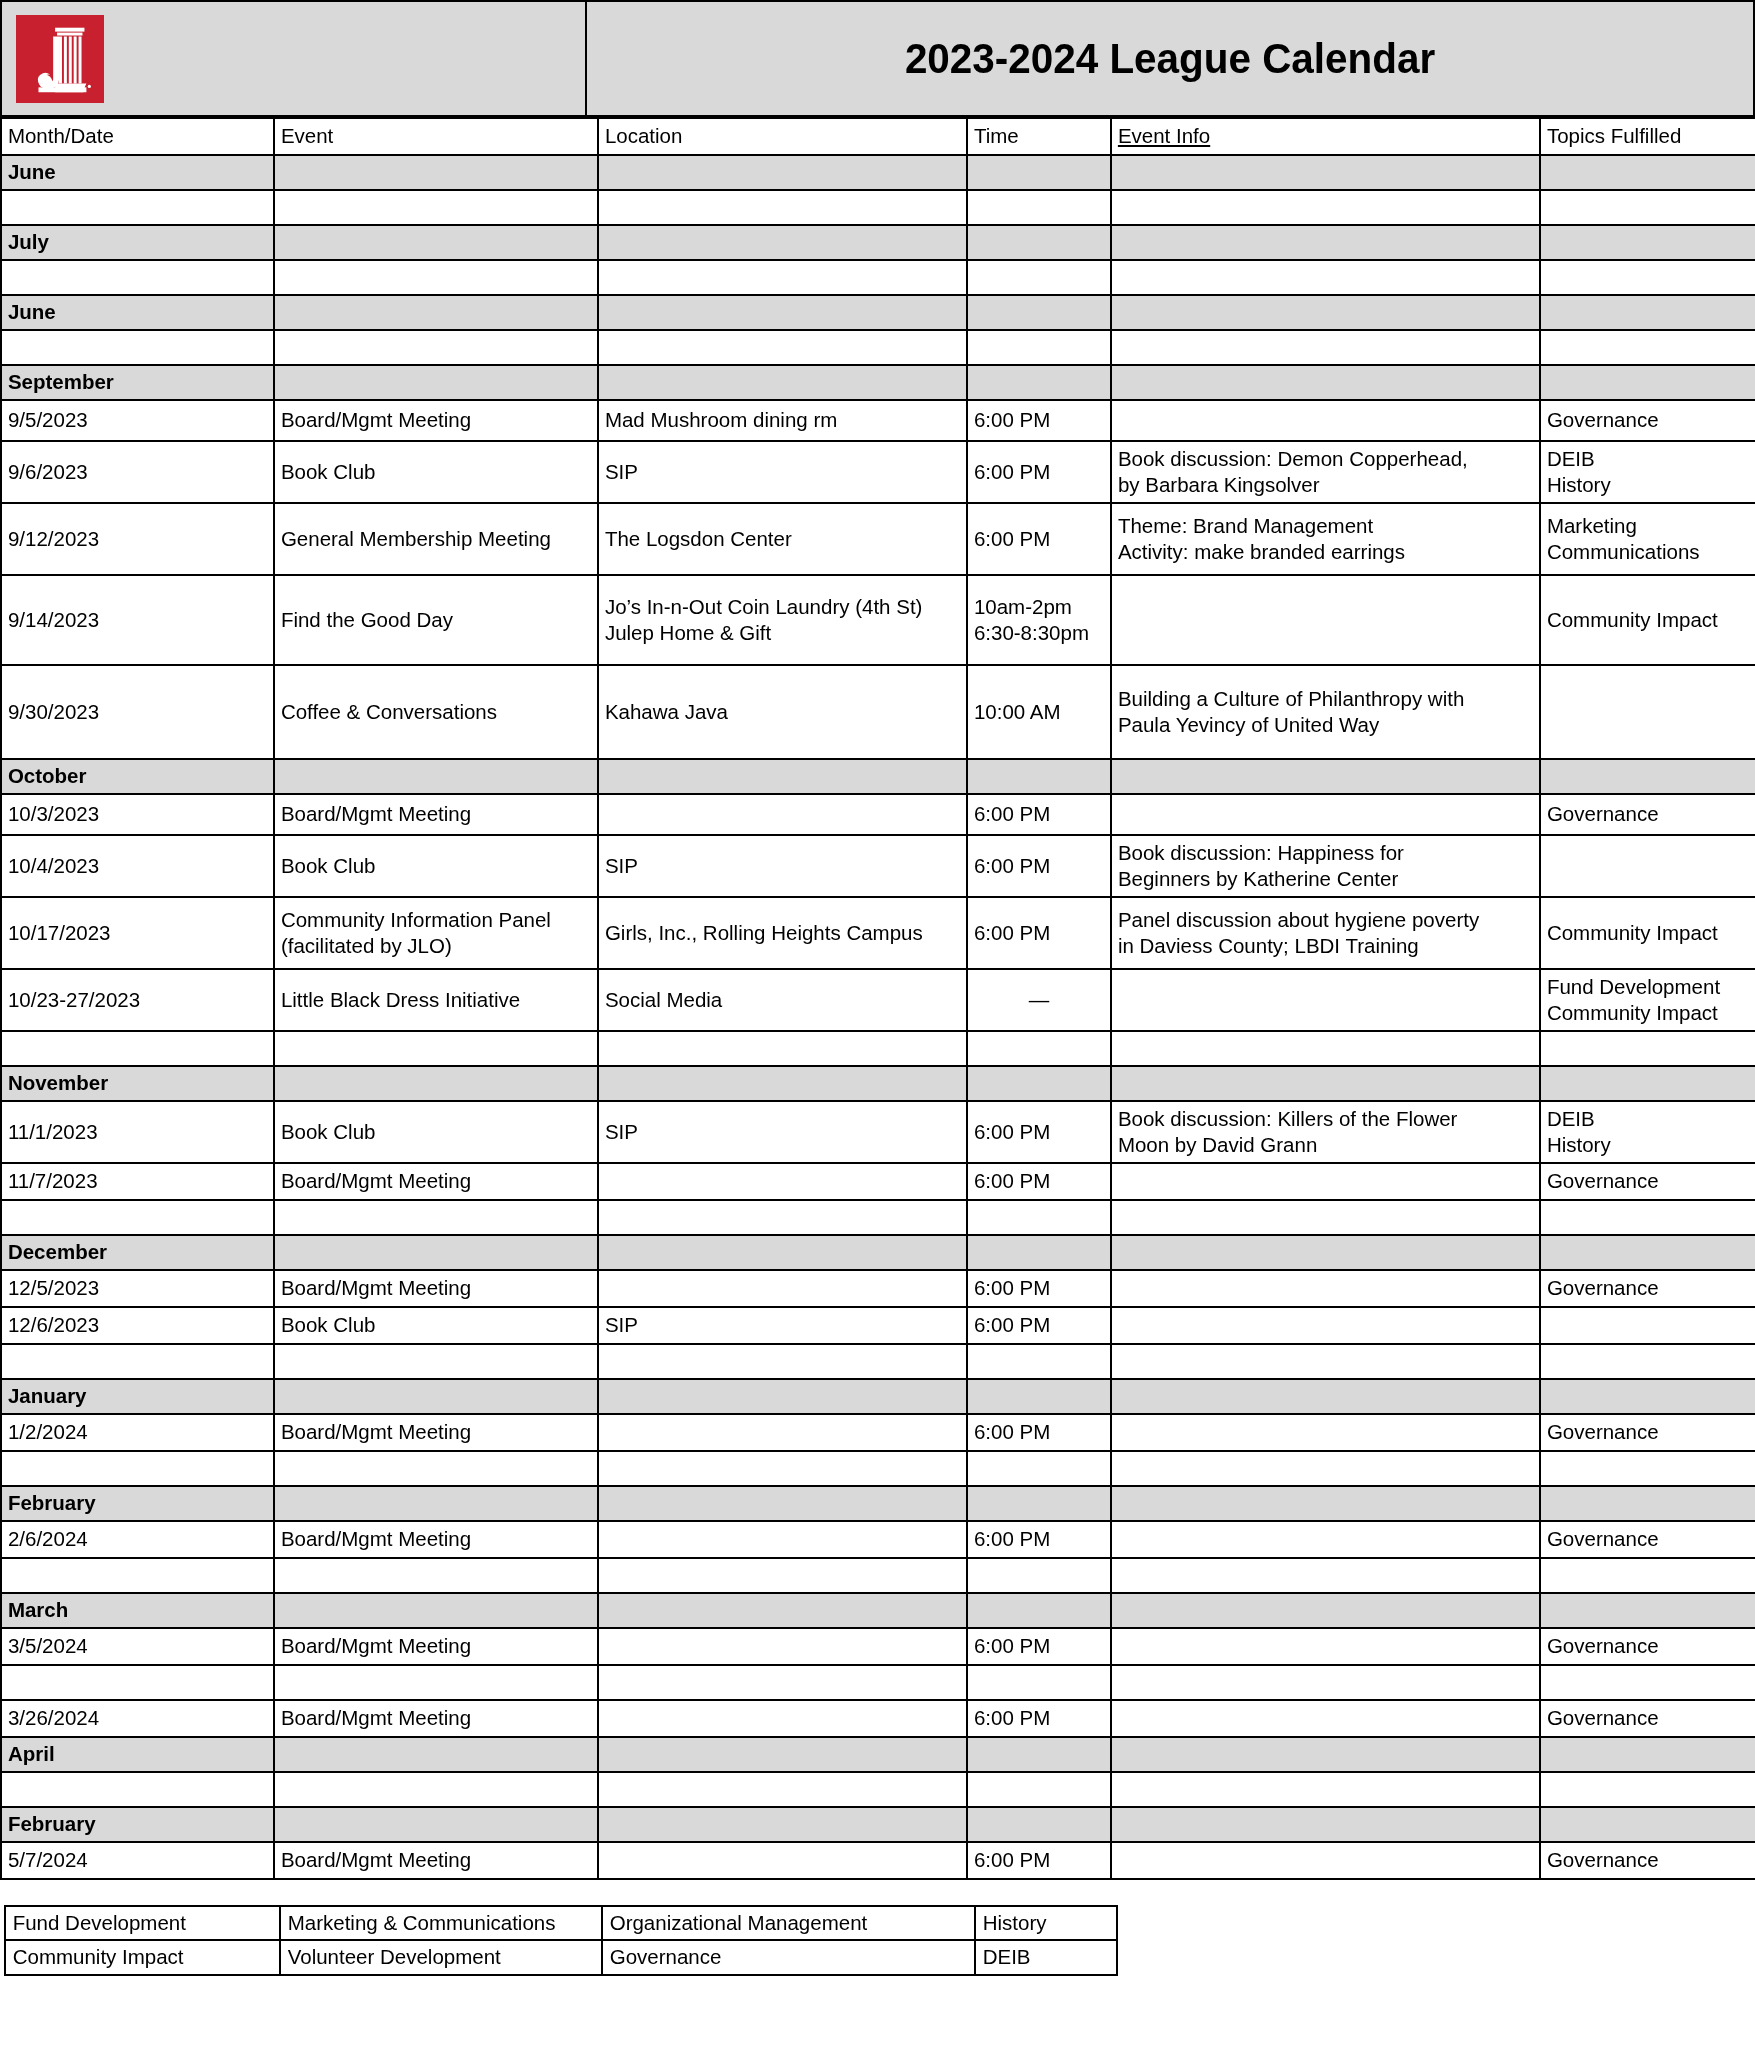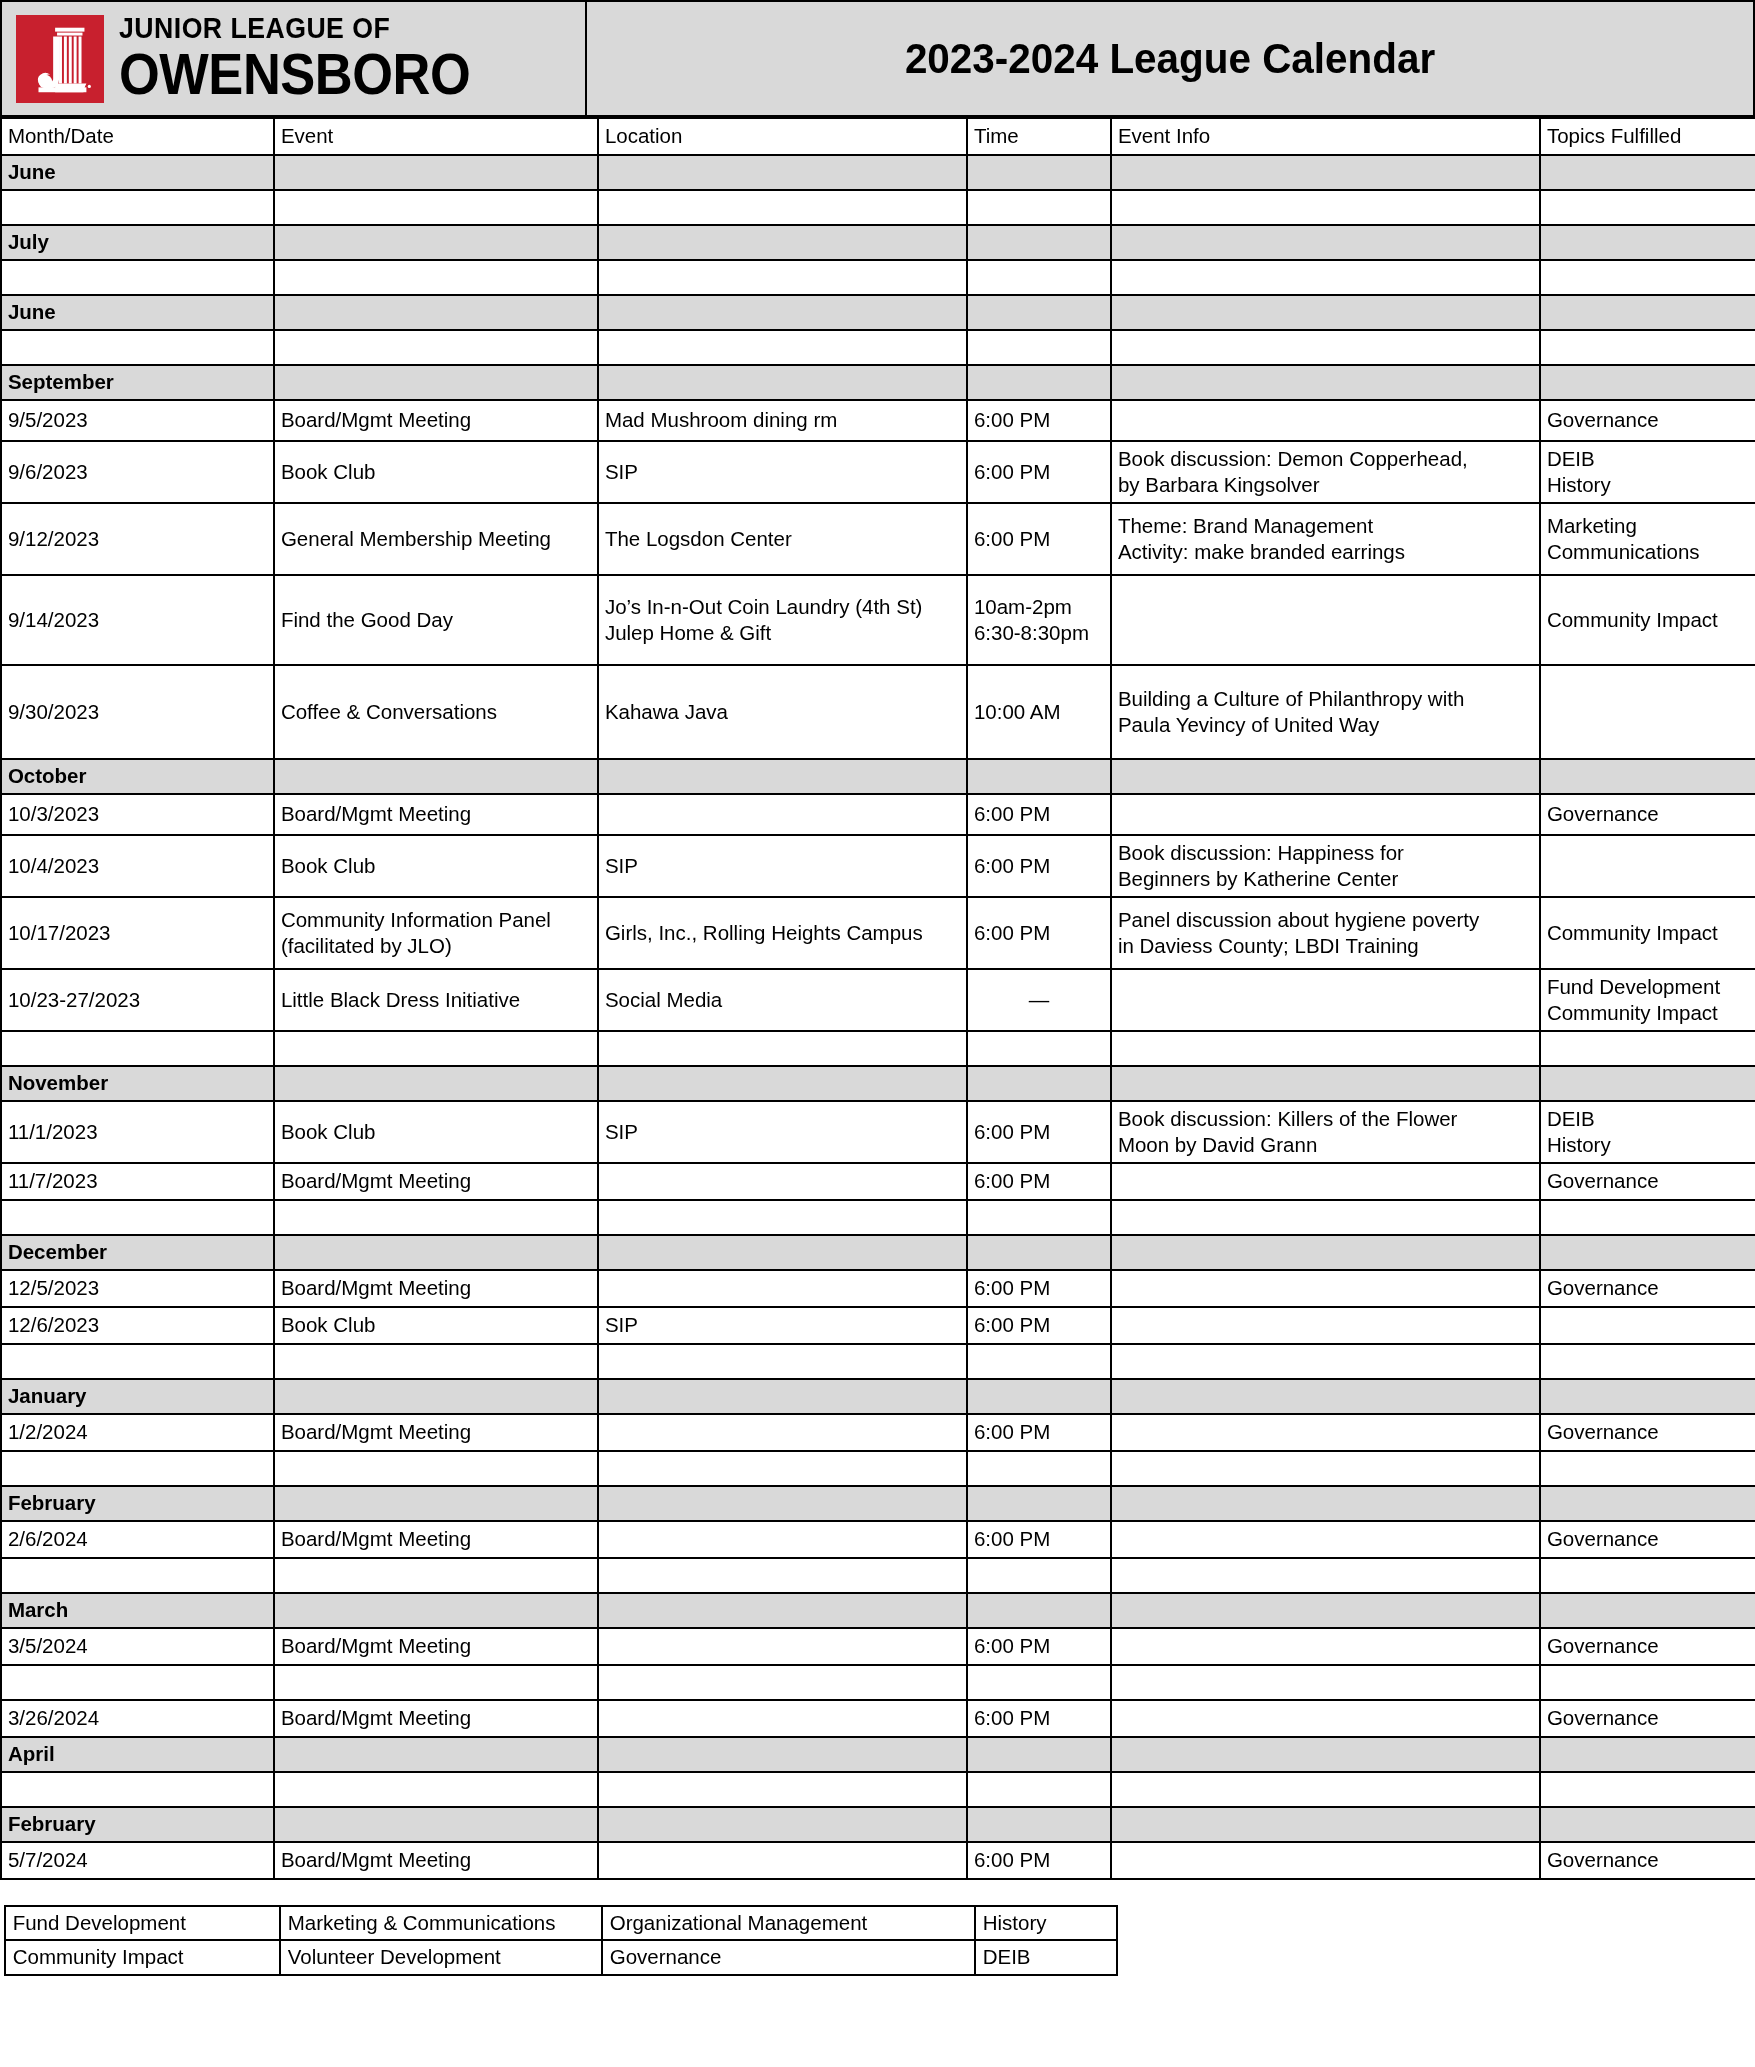--- a/index.html
+++ b/index.html
@@ -106,21 +106,21 @@
   col.c-info  { width: 429px; }
   col.c-top   { width: 217px; }
 
   thead th {
     background: #d9d9d9;
     font-weight: 700;
     height: 37px;
     padding-top: 2px;
     padding-bottom: 2px;
   }
-  th.center { text-align: center; }
+  th.center { text-align: center; text-decoration: underline; }
 
   tr.month-row td {
     background: #d9d9d9;
     font-weight: 700;
     height: 35px;
   }
   tr.blank-row td {
     background: #ffffff;
     height: 35px;
   }
@@ -173,24 +173,20 @@
           <rect x="59" y="22" width="3" height="48" fill="#ffffff"></rect>
           <rect x="64" y="22" width="3" height="48" fill="#ffffff"></rect>
 
           <path d="M40 70 h32 q-3 6 -3 9 H40 Z" fill="#ffffff"></path>
 
           <path d="M44 22 v44 q0 9 -9 9 q-9 0 -12 -6 q-2 -5 2 -8 q5 -4 10 0 q-4 -1 -6 2 q-2 4 2 6 q5 2 7 -3 V22 Z" fill="#ffffff"></path>
           <circle cx="30" cy="68" r="7" fill="#ffffff"></circle>
           <rect x="23" y="74" width="49" height="5" fill="#ffffff"></rect>
           <circle cx="75" cy="73" r="1.6" fill="#ffffff"></circle>
         </svg>
-      </div>
-      <div class="logo-words">
-        <div class="logo-line1">JUNIOR LEAGUE OF</div>
-        <div class="logo-line2">OWENSBORO</div>
       </div>
     </div>
     <div class="banner-title">2023-2024 League Calendar</div>
   </div>
 
   <table class="cal">
     <colgroup>
       <col class="c-date">
         <col class="c-event">
         <col class="c-loc">

